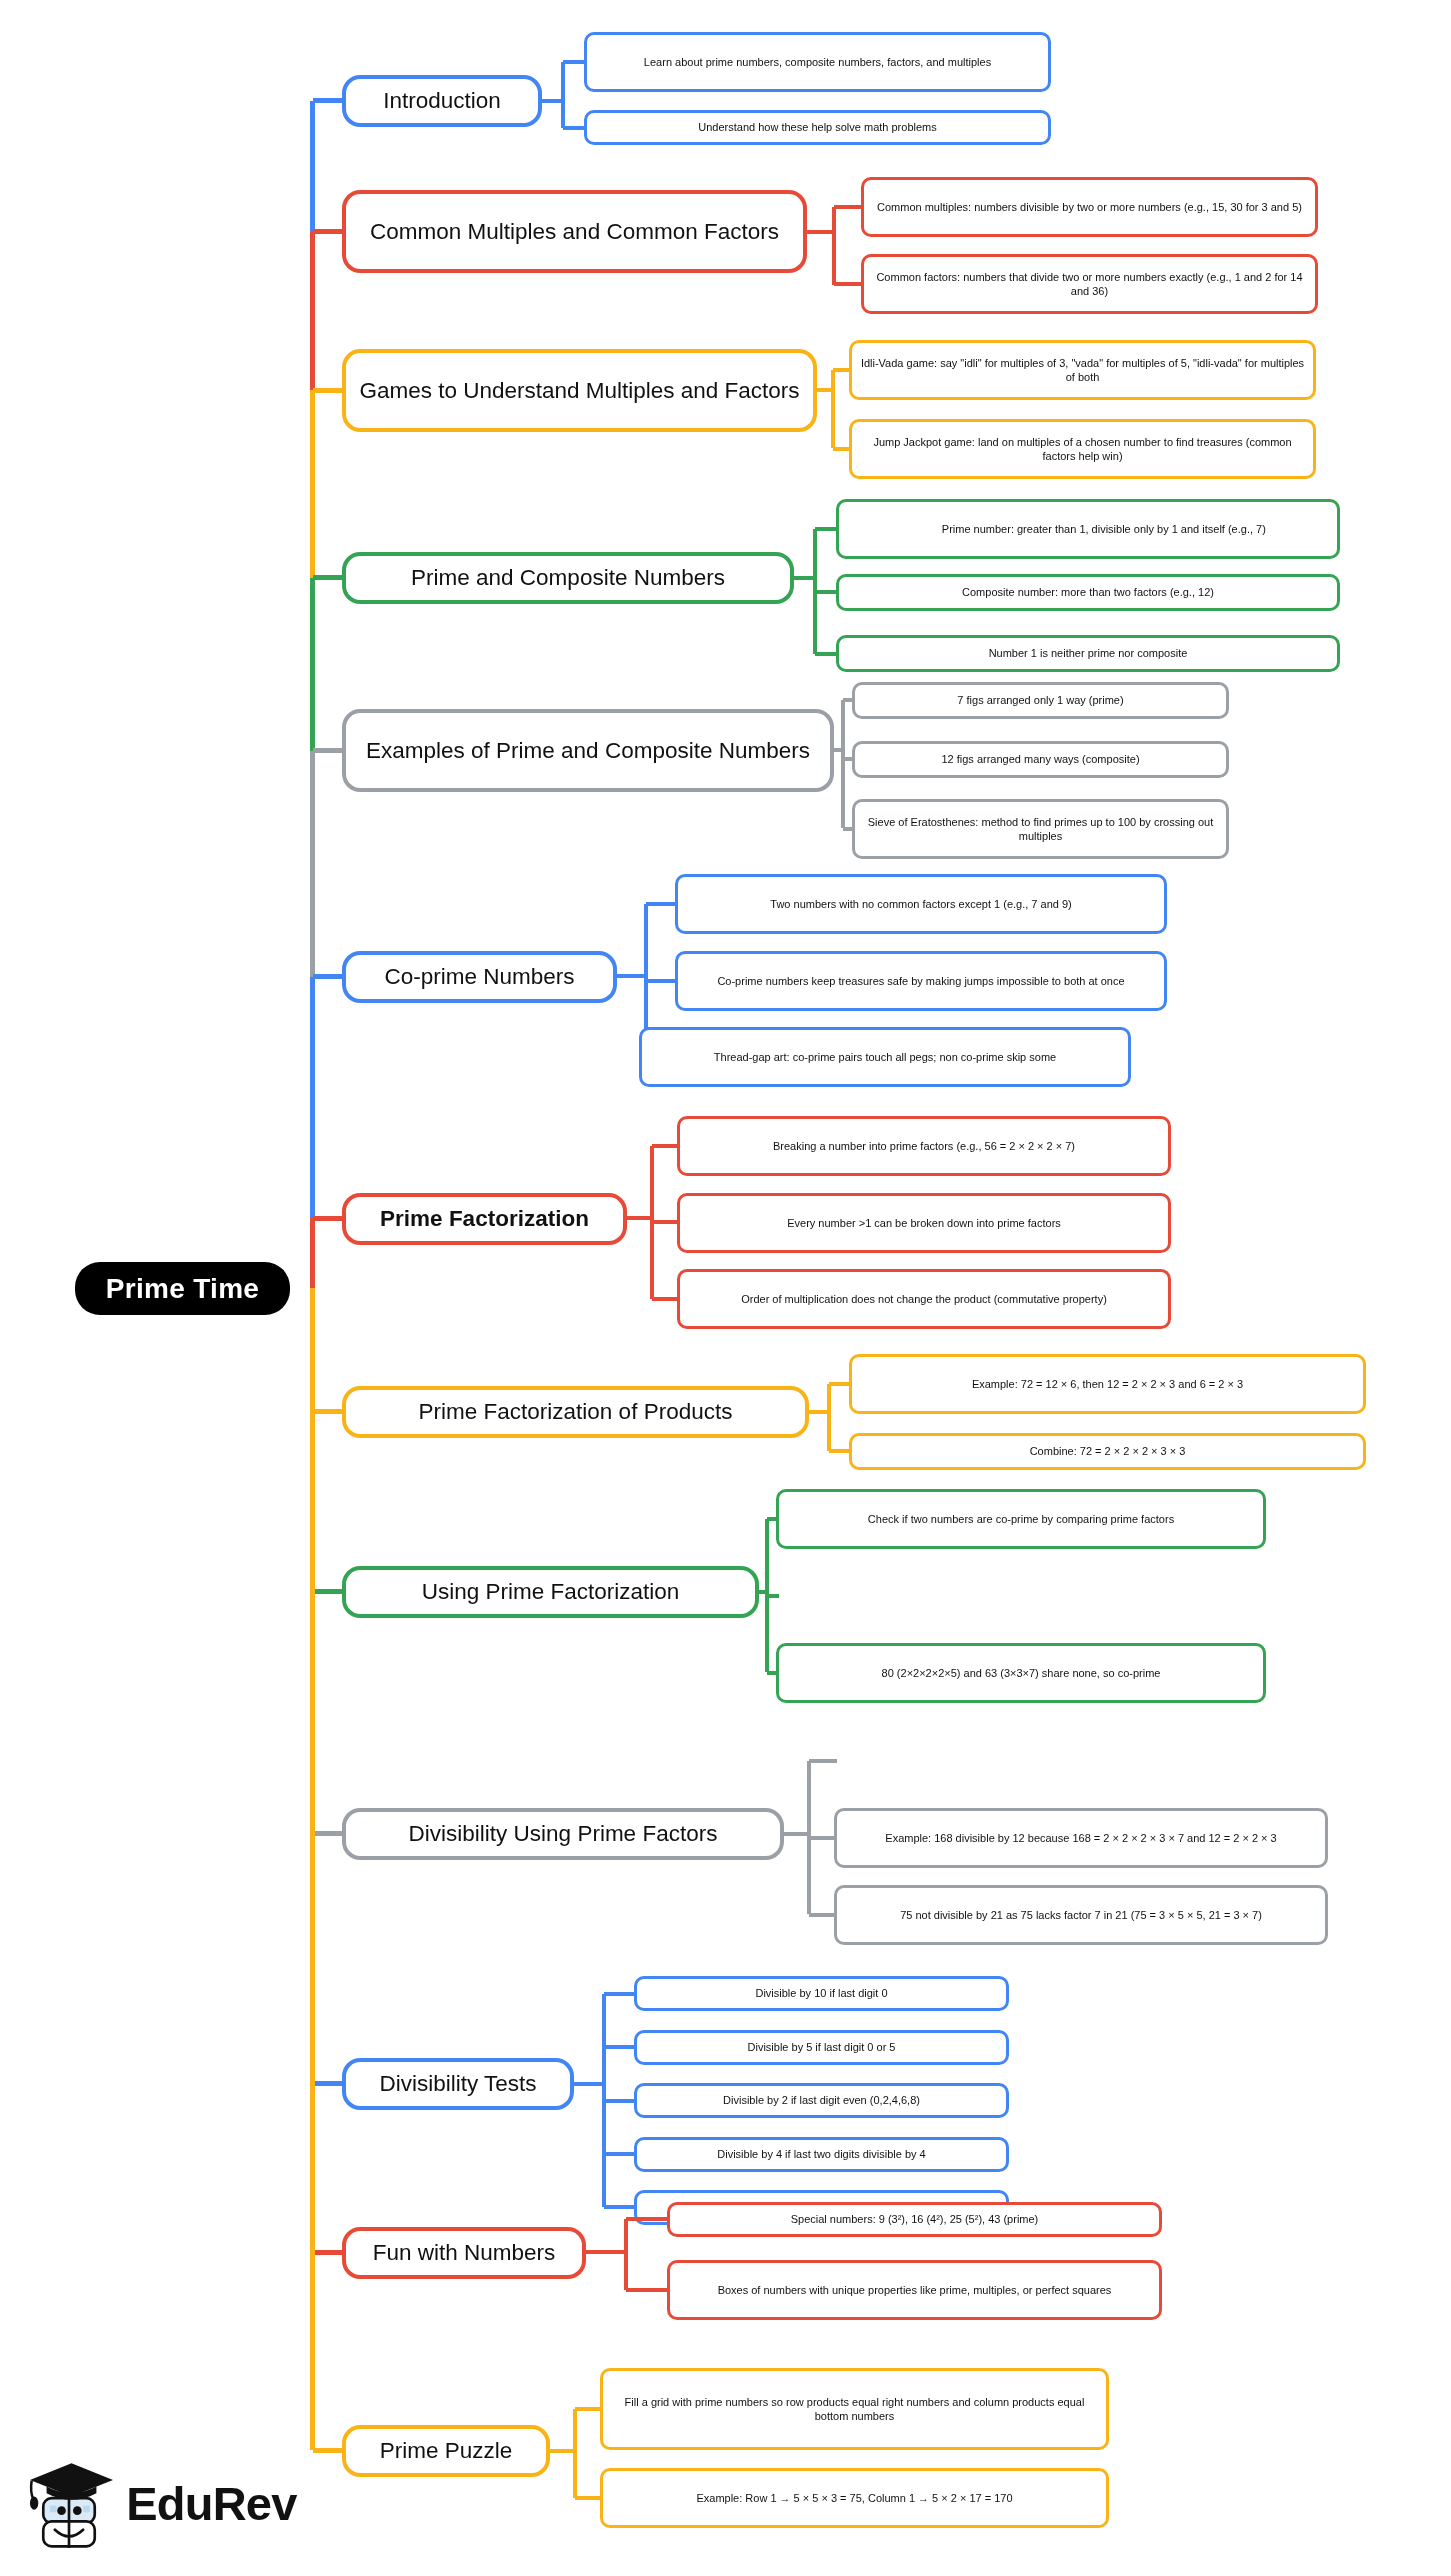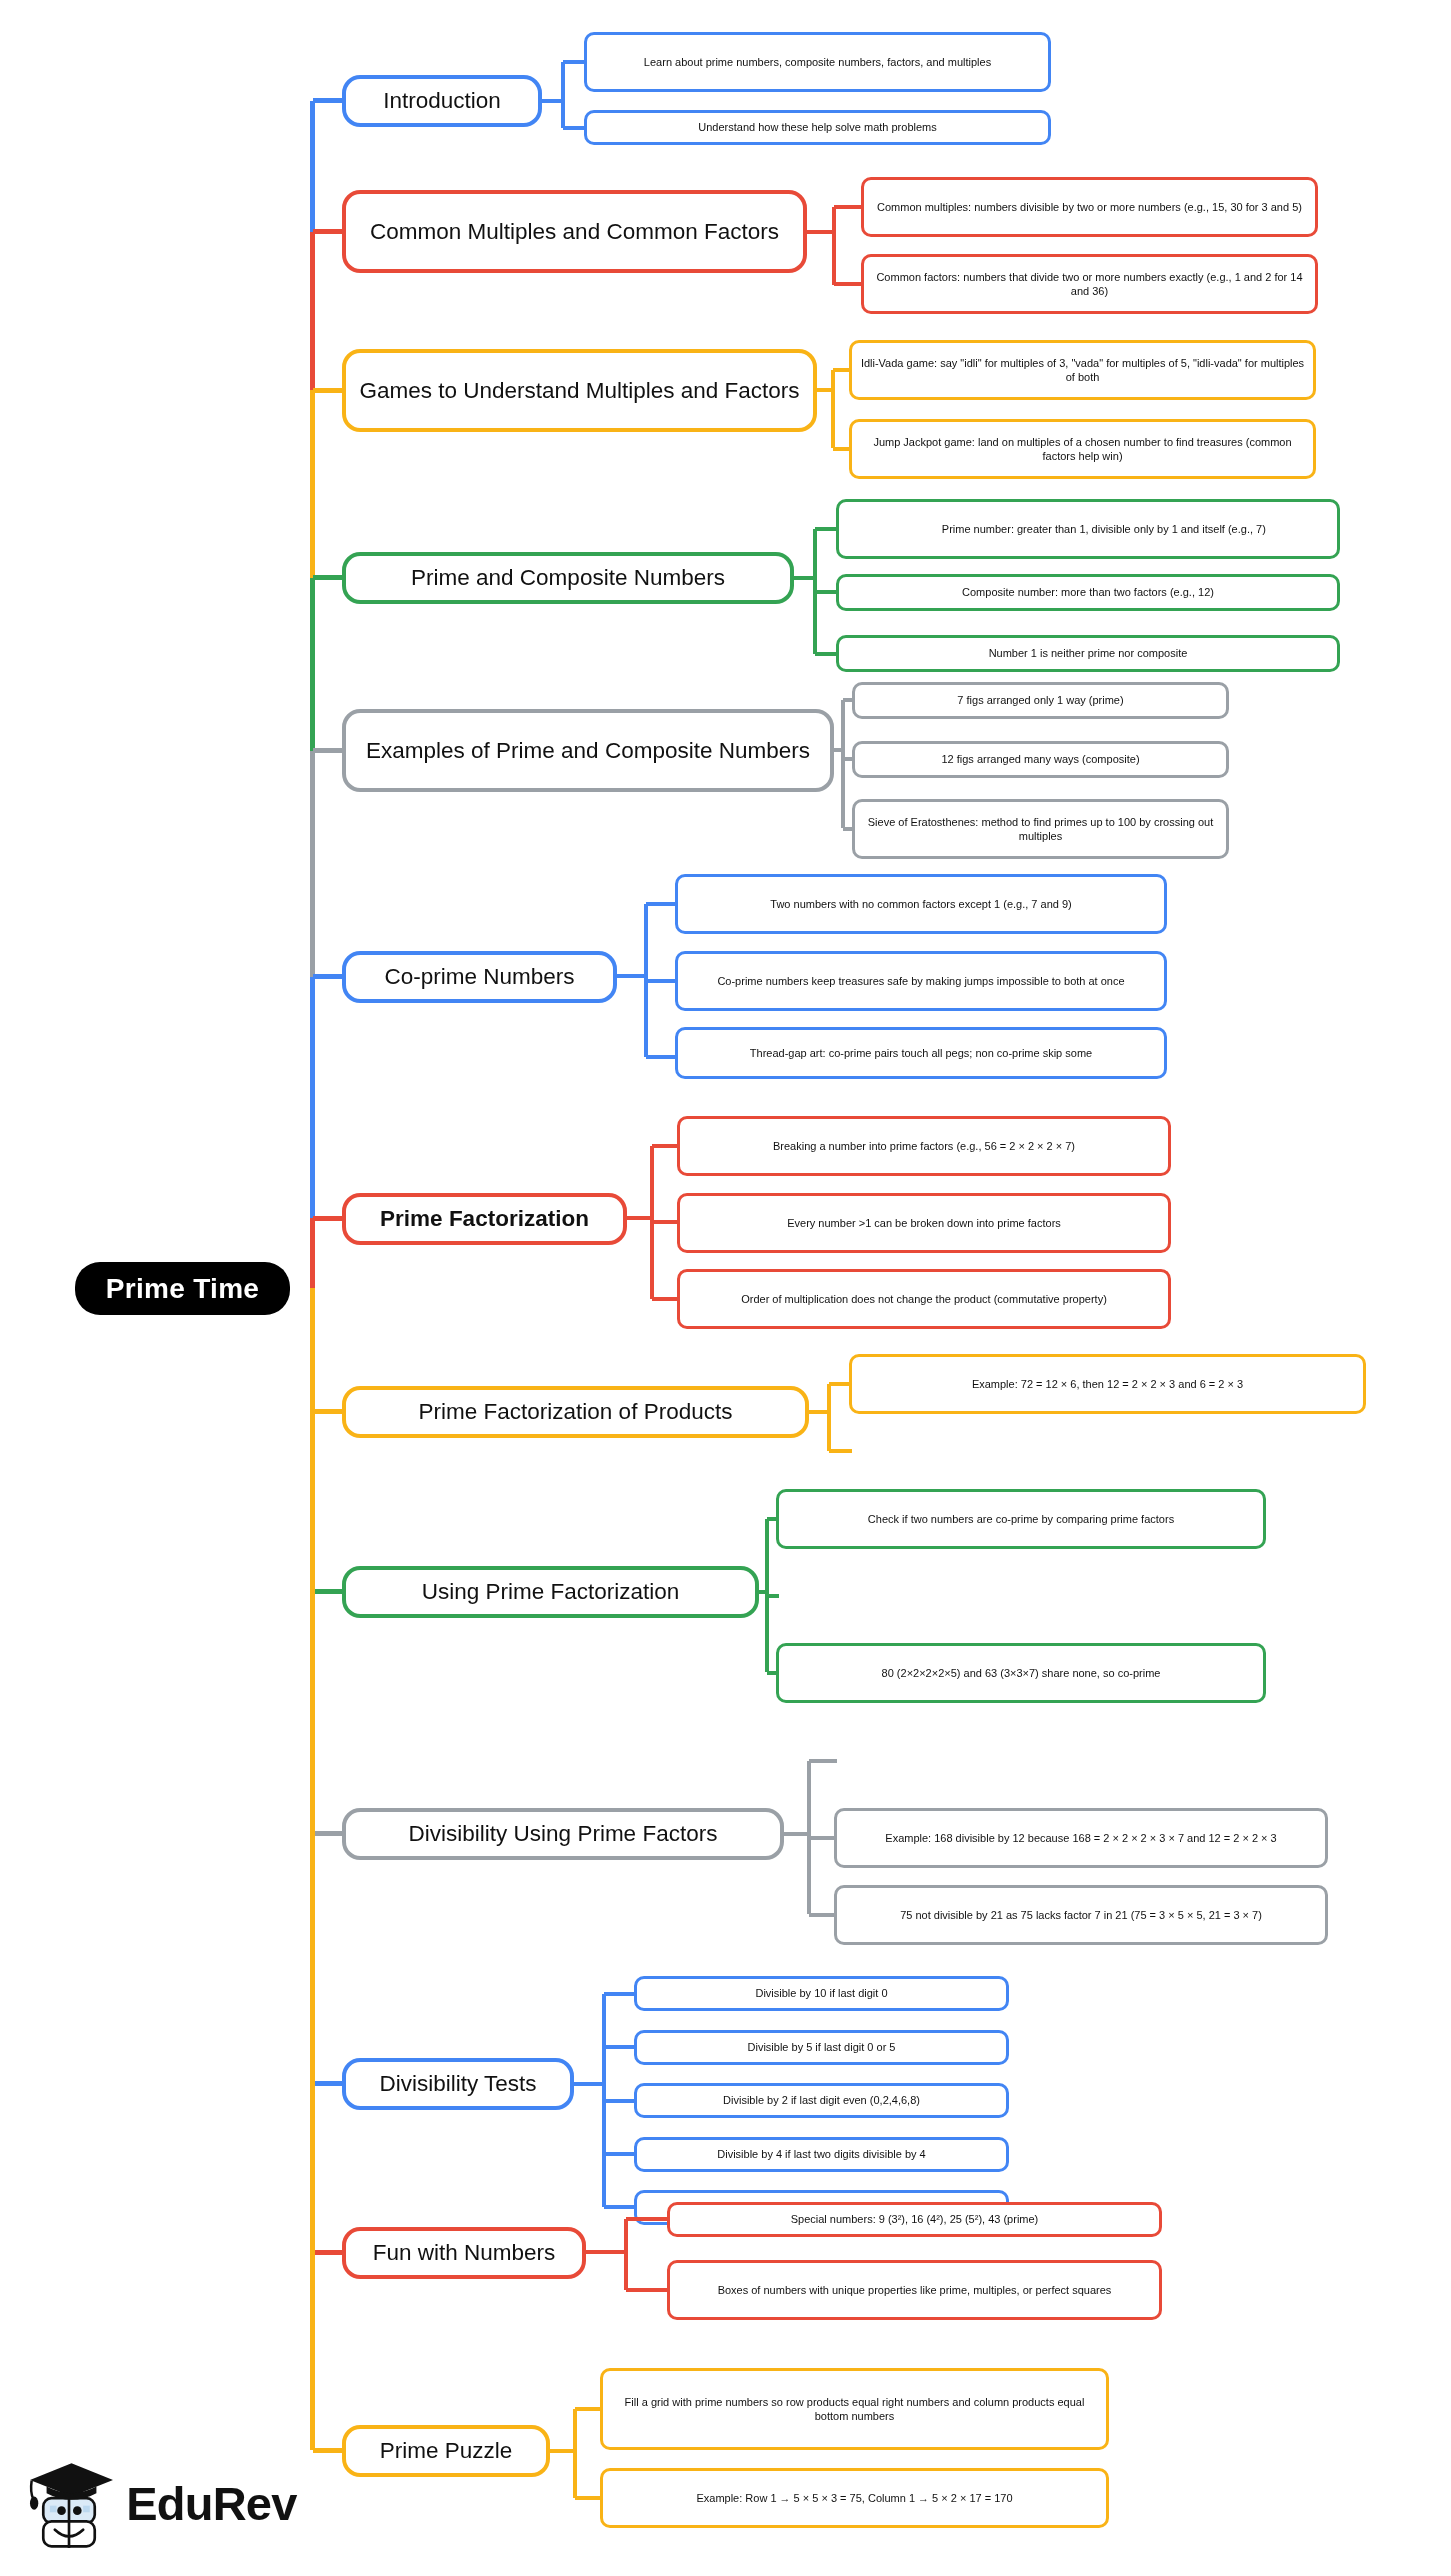--- a/index.html
+++ b/index.html
@@ -157,21 +157,21 @@
     <div class="line" style="left: 644px; top: 904px; width: 4.2px; height: 153px; background: rgb(66, 133, 244);"></div>
     <div class="line" style="left: 646px; top: 902px; width: 33px; height: 4.2px; background: rgb(66, 133, 244);"></div>
     <div class="node leaf" style="left: 675px; top: 874px; width: 492px; height: 60px; border-color: rgb(66, 133, 244);">
       <span>Two numbers with no common factors except 1 (e.g., 7 and 9)</span>
     </div>
     <div class="line" style="left: 646px; top: 979px; width: 33px; height: 4.2px; background: rgb(66, 133, 244);"></div>
     <div class="node leaf" style="left: 675px; top: 951px; width: 492px; height: 60px; border-color: rgb(66, 133, 244);">
       <span>Co-prime numbers keep treasures safe by making jumps impossible to both at once</span>
     </div>
     <div class="line" style="left: 646px; top: 1055px; width: 33px; height: 4.2px; background: rgb(66, 133, 244);"></div>
-    <div class="node leaf" style="left: 675px; top: 1027px; width: 492px; height: 52px; border-color: rgb(66, 133, 244);">
+    <div class="node leaf" style="left: 639px; top: 1027px; width: 492px; height: 60px; border-color: rgb(66, 133, 244);">
       <span>Thread-gap art: co-prime pairs touch all pegs; non co-prime skip some</span>
     </div>
     <div class="line" style="left: 310px; top: 1218px; width: 5px; height: 70px; background: rgb(232, 74, 56);"></div>
     <div class="line" style="left: 313px; top: 1216px; width: 33px; height: 5px; background: rgb(232, 74, 56);"></div>
     <div class="node branch" style="left: 342px; top: 1193px; width: 285px; height: 52px; border-color: rgb(232, 74, 56); font-weight: bold;">
       <span>Prime Factorization</span>
     </div>
     <div class="line" style="left: 625px; top: 1216px; width: 28px; height: 4.2px; background: rgb(232, 74, 56);"></div>
     <div class="line" style="left: 650px; top: 1146px; width: 4.2px; height: 153px; background: rgb(232, 74, 56);"></div>
     <div class="line" style="left: 652px; top: 1144px; width: 28px; height: 4.2px; background: rgb(232, 74, 56);"></div>
@@ -191,20 +191,23 @@
     <div class="node branch" style="left: 342px; top: 1386px; width: 467px; height: 52px; border-color: rgb(249, 179, 22);">
       <span>Prime Factorization of Products</span>
     </div>
     <div class="line" style="left: 807px; top: 1410px; width: 23px; height: 4.2px; background: rgb(249, 179, 22);"></div>
     <div class="line" style="left: 827px; top: 1384px; width: 4.2px; height: 67px; background: rgb(249, 179, 22);"></div>
     <div class="line" style="left: 829px; top: 1382px; width: 23px; height: 4.2px; background: rgb(249, 179, 22);"></div>
     <div class="node leaf" style="left: 849px; top: 1354px; width: 517px; height: 60px; border-color: rgb(249, 179, 22);">
       <span>Example: 72 = 12 × 6, then 12 = 2 × 2 × 3 and 6 = 2 × 3</span>
     </div>
     <div class="line" style="left: 829px; top: 1449px; width: 23px; height: 4.2px; background: rgb(249, 179, 22);"></div>
+    <div class="node leaf" style="left: 849px; top: 1433px; width: 517px; height: 37px; border-color: rgb(249, 179, 22);">
+      <span>Combine: 72 = 2 × 2 × 2 × 3 × 3</span>
+    </div>
     <div class="line" style="left: 310px; top: 1288px; width: 5px; height: 304px; background: rgb(52, 163, 83);"></div>
     <div class="line" style="left: 313px; top: 1589px; width: 33px; height: 5px; background: rgb(52, 163, 83);"></div>
     <div class="node branch" style="left: 342px; top: 1566px; width: 417px; height: 52px; border-color: rgb(52, 163, 83);">
       <span>Using Prime Factorization</span>
     </div>
     <div class="line" style="left: 757px; top: 1590px; width: 11.7px; height: 4.2px; background: rgb(52, 163, 83);"></div>
     <div class="line" style="left: 765px; top: 1519px; width: 4.2px; height: 153px; background: rgb(52, 163, 83);"></div>
     <div class="line" style="left: 767px; top: 1517px; width: 11.7px; height: 4.2px; background: rgb(52, 163, 83);"></div>
     <div class="node leaf" style="left: 776px; top: 1489px; width: 490px; height: 60px; border-color: rgb(52, 163, 83);">
       <span>Check if two numbers are co-prime by comparing prime factors</span>

